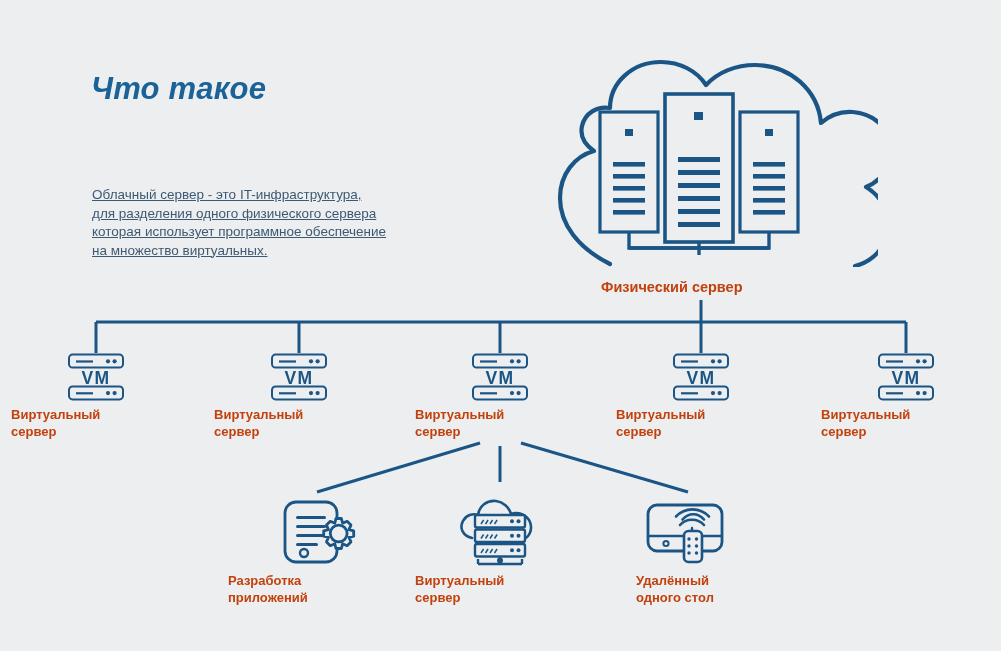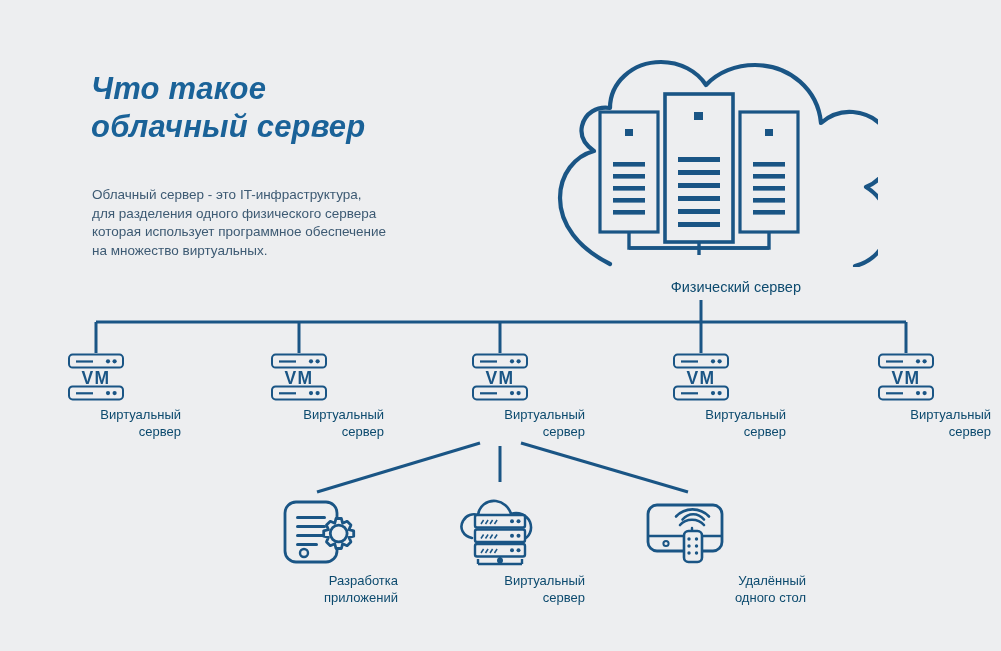--- a/index.html
+++ b/index.html
@@ -40,28 +40,28 @@
 
   .bodytext {
     position: absolute;
     left: 92px;
     top: 186px;
     width: 420px;
     font-size: 13.5px;
     line-height: 18.5px;
     color: #3d5a73;
   }
-  .bodytext .bt-line { display: block; white-space: pre; }
+  .bodytext .bt-line { display: block; white-space: pre; text-decoration: underline; }
 
   
   .label {
     position: absolute;
-    text-align: right;
-    font-weight: normal;
-    color: #0c4a6e;
+    text-align: left;
+    font-weight: bold;
+    color: #c2410c;
     line-height: 17px;
   }
   .label .lb-line { display: block; white-space: pre; }
 
   .label-physical {
     left: 601px;
     top: 279px;
     width: 200px;
     font-size: 14.5px;
   }
@@ -89,21 +89,20 @@
 
   .icon-box { position: absolute; text-align: center; }
 </style>
 </head>
 <body>
 
 <div id="canvas">
 
   <div class="headline">
     <span class="hl-line">Что такое</span>
-    <span class="hl-line">облачный сервер</span>
   </div>
 
   <div class="bodytext">
     <span class="bt-line">Облачный сервер - это IT-инфраструктура,</span>
     <span class="bt-line">для разделения одного физического сервера</span>
     <span class="bt-line">которая использует программное обеспечение</span>
     <span class="bt-line">на множество виртуальных.</span>
   </div>
 
   <div class="icon-box" style="left:528px; top:52px; width:350px; height:215px;">

